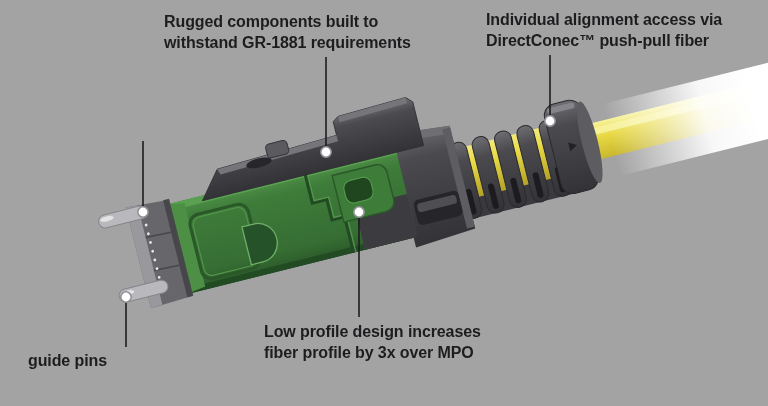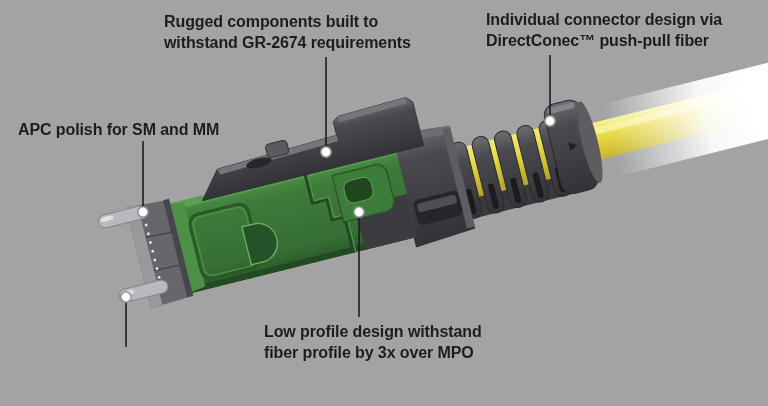--- a/index.html
+++ b/index.html
@@ -161,33 +161,31 @@
       <circle cx="326" cy="152" r="5.2"></circle>
       <circle cx="550" cy="121" r="5.2"></circle>
       <circle cx="143" cy="212" r="5.2"></circle>
       <circle cx="126" cy="297" r="5.2"></circle>
       <circle cx="359" cy="212" r="5.2"></circle>
     </g>
   </svg>
 
   <div class="callout c-rugged">
     <span>Rugged components built to</span>
-    <span>withstand GR-2674 requirements</span>
+    <span>withstand GR-1881 requirements</span>
   </div>
 
   <div class="callout c-access">
-    <span>Individual connector design via</span>
+    <span>Individual alignment access via</span>
     <span>DirectConec™ push-pull fiber</span>
   </div>
 
-  <div class="callout c-apc">
-    <span>APC polish for SM and MM</span>
-  </div>
 
   <div class="callout c-pins">
+    <span>guide pins</span>
   </div>
 
   <div class="callout c-profile">
-    <span>Low profile design withstand</span>
+    <span>Low profile design increases</span>
     <span>fiber profile by 3x over MPO</span>
   </div>
 
 </div>
 
 </body></html>

